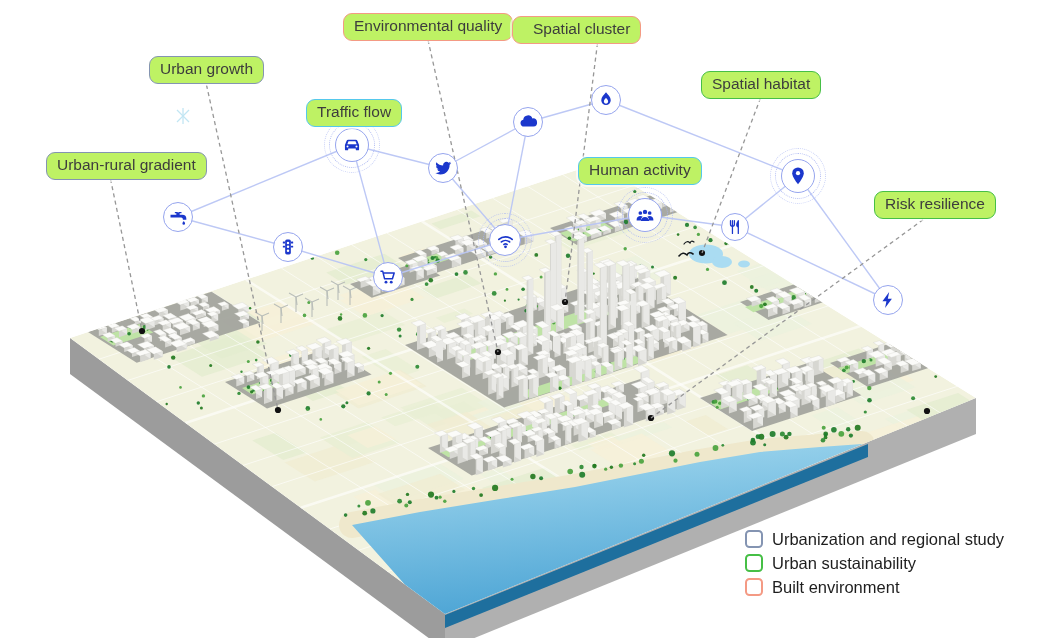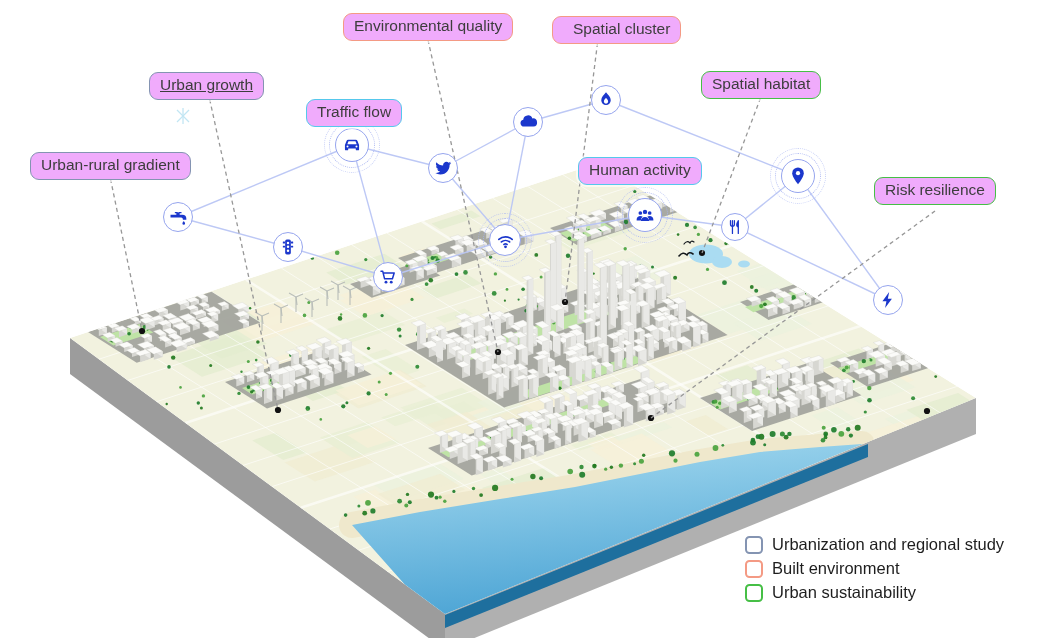--- a/index.html
+++ b/index.html
@@ -1,26 +1,26 @@
 <!DOCTYPE html>
 <html><head>
 <meta charset="utf-8">
 <style>
   html,body{margin:0;padding:0;background:#fff;}
   #stage{position:relative;width:1063px;height:638px;background:#ffffff;overflow:hidden;
          font-family:"Liberation Sans", sans-serif;}
   svg.layer{position:absolute;left:0;top:0;}
-  .callout{position:absolute;background:#f0abfc;border:1.7px solid #888;border-radius:9px;
+  .callout{position:absolute;background:#bef264;border:1.7px solid #888;border-radius:9px;
            padding:2px 10px 3px;font-size:15.5px;color:#3d3d3d;white-space:nowrap;line-height:1.35;
            box-shadow:0 0 0 2px rgba(255,255,255,.6);}
   .icon-node{position:absolute;background:#ffffff;border:1.6px solid #96a5ee;border-radius:50%;
              display:flex;align-items:center;justify-content:center;box-sizing:border-box;}
   .ring{position:absolute;border:1.4px dotted #aab6f2;border-radius:50%;box-sizing:border-box;}
   #legend{position:absolute;left:745px;top:530px;}
-  .legend-row{display:flex;align-items:flex-end;height:24px;}
+  .legend-row{display:flex;align-items:flex-start;height:24px;}
   .legend-swatch{width:14px;height:14px;border-radius:4.5px;border:2.2px solid #888;background:#fff;
                  margin-right:9px;flex:none;}
   .legend-label{font-size:16.5px;color:#1e1e1e;}
 </style>
 </head>
 <body>
 
 <div id="stage">
   <svg id="map-svg" class="layer" width="1063" height="638" viewBox="0 0 1063 638">
       <defs>
@@ -1966,36 +1966,36 @@
           <circle cx="12" cy="8.9" r="2.3" fill="#fff"></circle>
         </svg>
       </div>
       <div class="icon-node" style="left: 873px; top: 285px; width: 30px; height: 30px;">
         <svg width="20" height="20" viewBox="0 0 24 24" fill="#1b37cc">
           <path d="M13.4 2.3L5.3 13.4h4.8l-1.6 8.3 8.2-11.2h-4.9z"></path>
         </svg>
       </div>
     </div>
   <div id="callouts">
-      <div class="callout" style="left: 30px; top: 152px; border-color: rgb(132, 148, 178);"><span>Urban-rural gradient</span></div>
-      <div class="callout" style="left: 149px; top: 72px; border-color: rgb(132, 148, 178); text-decoration: underline;"><span>Urban growth</span></div>
+      <div class="callout" style="left: 46px; top: 152px; border-color: rgb(132, 148, 178);"><span>Urban-rural gradient</span></div>
+      <div class="callout" style="left: 149px; top: 56px; border-color: rgb(132, 148, 178);"><span>Urban growth</span></div>
       <div class="callout" style="left: 306px; top: 99px; border-color: rgb(85, 200, 236); border-radius: 9px;"><span>Traffic flow</span></div>
       <div class="callout" style="left: 343px; top: 13px; border-color: rgb(244, 154, 132);"><span>Environmental quality</span></div>
-      <div class="callout" style="left: 552px; top: 16px; border-color: rgb(244, 154, 132); padding-left: 20px;"><span>Spatial cluster</span></div>
+      <div class="callout" style="left: 512px; top: 16px; border-color: rgb(244, 154, 132); padding-left: 20px;"><span>Spatial cluster</span></div>
       <div class="callout" style="left: 578px; top: 157px; border-color: rgb(85, 200, 236);"><span>Human activity</span></div>
       <div class="callout" style="left: 701px; top: 71px; border-color: rgb(70, 191, 70);"><span>Spatial habitat</span></div>
-      <div class="callout" style="left: 874px; top: 177px; border-color: rgb(70, 191, 70);"><span>Risk resilience</span></div>
+      <div class="callout" style="left: 874px; top: 191px; border-color: rgb(70, 191, 70);"><span>Risk resilience</span></div>
     </div>
   <div id="legend">
       <div class="legend-row">
         <span class="legend-swatch" style="border-color: rgb(132, 148, 178);"></span>
         <span class="legend-label">Urbanization and regional study</span>
       </div>
       <div class="legend-row">
+        <span class="legend-swatch" style="border-color: rgb(70, 191, 70);"></span>
+        <span class="legend-label">Urban sustainability</span>
+      </div>
+      <div class="legend-row">
         <span class="legend-swatch" style="border-color: rgb(244, 154, 132);"></span>
         <span class="legend-label">Built environment</span>
-      </div>
-      <div class="legend-row">
-        <span class="legend-swatch" style="border-color: rgb(70, 191, 70);"></span>
-        <span class="legend-label">Urban sustainability</span>
       </div>
     </div>
 </div>
 
 </body></html>

